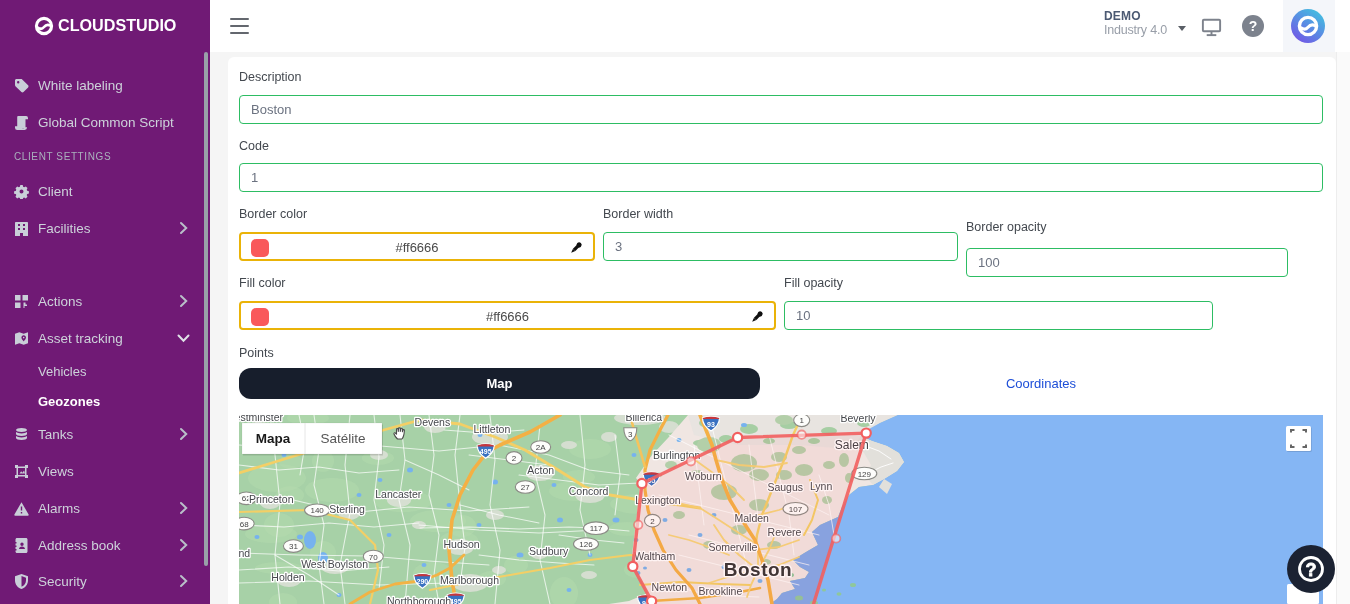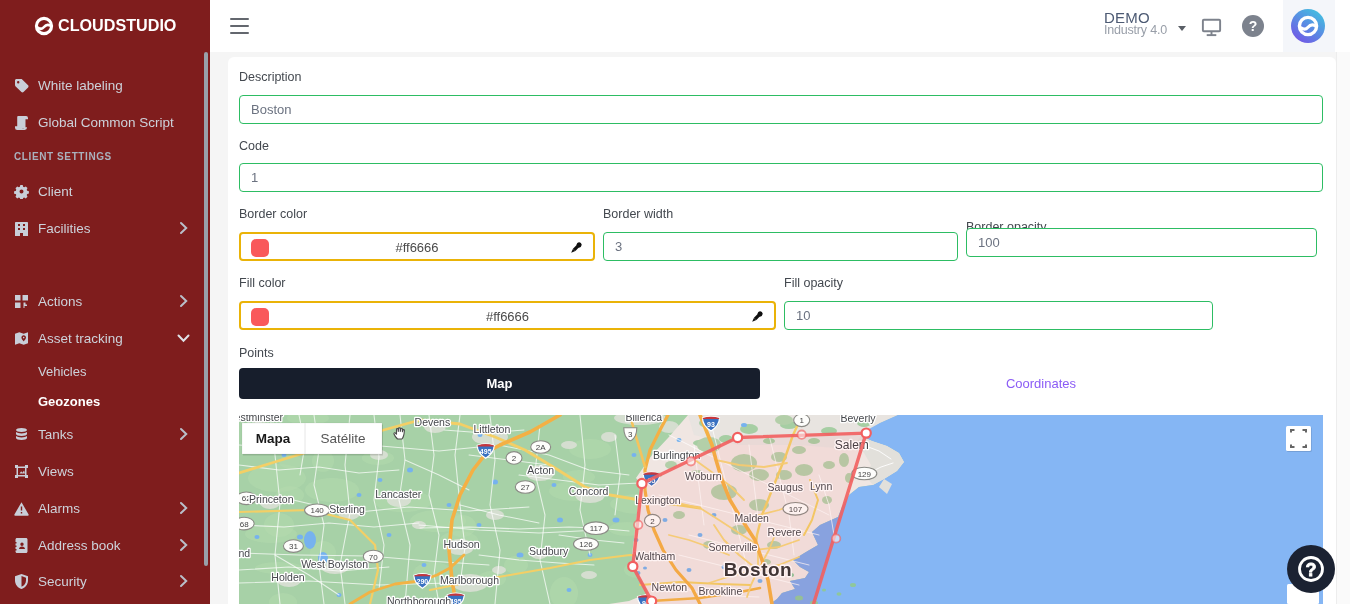--- a/index.html
+++ b/index.html
@@ -1,46 +1,46 @@
 <!DOCTYPE html>
 <html><head>
 <meta charset="utf-8">
 <style>
 *{margin:0;padding:0;box-sizing:border-box}
 html,body{width:1350px;height:604px;overflow:hidden;font-family:"Liberation Sans",sans-serif;background:#fff}
 #app{position:relative;width:1350px;height:604px;overflow:hidden}
 .abs{position:absolute}
 
-#side{position:absolute;left:0;top:0;width:210px;height:604px;background:#7f1d1d;color:#ccd1d9;z-index:5}
+#side{position:absolute;left:0;top:0;width:210px;height:604px;background:#701a75;color:#ccd1d9;z-index:5}
 #side .logo{position:absolute;left:33px;top:14px;width:160px;height:24px;display:flex;align-items:center}
 #side .logo b{color:#fff;font-size:17px;letter-spacing:0;font-weight:bold;margin-left:3px;display:inline-block;transform:scaleX(0.95);transform-origin:left center}
 .mi{position:absolute;left:0;width:210px;height:34px;display:flex;align-items:center;font-size:13.5px;color:#cdd2da}
 .mi svg{position:absolute;left:14px;width:15px;height:15px}
 .mi .lbl{position:absolute;left:38px;white-space:nowrap}
 .mi .chev{position:absolute;left:auto;right:19px;top:50%;transform:translateY(-50%)}
-.sect{position:absolute;left:14px;font-size:10px;font-weight:bold;letter-spacing:.6px;color:#aab1bd}
+.sect{position:absolute;left:14px;font-size:10px;font-weight:normal;letter-spacing:.6px;color:#aab1bd}
 .sub{left:38px;font-size:13px}
 #sbthumb{position:absolute;left:204px;top:52px;width:4px;height:514px;background:#99a0a9;border-radius:2px}
 
 #top{position:absolute;left:210px;top:0;width:1140px;height:52px;background:#fff;z-index:4}
 .hline{position:absolute;left:20px;width:19px;height:2px;background:#63676e;border-radius:1px}
-#demo{position:absolute;left:894px;top:9px;font-size:15px;font-weight:normal;color:#4c5a73;letter-spacing:.2px}
+#demo{position:absolute;left:894px;top:9px;font-size:12px;font-weight:bold;color:#4c5a73;letter-spacing:.2px}
 #ind{position:absolute;left:894px;top:23px;font-size:12.5px;color:#989ea8;letter-spacing:-0.2px}
 #caret{position:absolute;left:968px;top:26px;width:0;height:0;border-left:4.5px solid transparent;border-right:4.5px solid transparent;border-top:5px solid #5a5f66}
 
 #content{position:absolute;left:210px;top:52px;width:1140px;height:552px;background:#f5f5f5}
 #card{position:absolute;left:228px;top:57px;width:1108px;height:547px;background:#fff;border-radius:6px 6px 0 0;z-index:1}
 .flabel{position:absolute;left:239px;font-size:12.5px;color:#43484f;z-index:2}
 .inp{position:absolute;height:29px;background:#fff;border:1px solid #2dbd63;border-radius:4px;font-size:13px;color:#6b7280;line-height:27px;padding-left:11px;z-index:2}
 .ginp{position:absolute;height:29px;background:#fff;border:2px solid #eab308;border-radius:4px;z-index:2}
 .swatch{position:absolute;left:10px;top:5px;width:18px;height:18px;border-radius:5px;background:#f9595b}
 .cval{position:absolute;left:0;right:0;text-align:center;font-size:13px;color:#4a4a4a;line-height:27px}
 .dropper{position:absolute;right:9px;top:6px}
-#btnmap{position:absolute;left:239px;top:368px;width:521px;height:31px;background:#171e2c;border-radius:4px;color:#fff;font-size:13px;font-weight:bold;text-align:center;line-height:31px;z-index:2}
-#btncoord{position:absolute;left:760px;top:368px;width:562px;height:31px;background:#fff;color:#8b5cf6;font-size:13px;text-align:center;line-height:31px;z-index:2}
+#btnmap{position:absolute;left:239px;top:368px;width:521px;height:31px;background:#171e2c;border-radius:12px;color:#fff;font-size:13px;font-weight:bold;text-align:center;line-height:31px;z-index:2}
+#btncoord{position:absolute;left:760px;top:368px;width:562px;height:31px;background:#fff;color:#1d4ed8;font-size:13px;text-align:center;line-height:31px;z-index:2}
 #mapwrap{position:absolute;left:239px;top:415px;width:1084px;height:189px;z-index:2;overflow:hidden}
 
 #rsb{position:absolute;left:1336px;top:52px;width:14px;height:552px;background:#fafafa;border-left:1px solid #ededed;z-index:6}
 
 #help{position:absolute;left:1287px;top:545px;width:48px;height:48px;background:#1b2232;border-radius:50%;z-index:9;display:flex;align-items:center;justify-content:center}
 </style>
 </head>
 <body>
 <div id="app">
   <div id="content"></div>
@@ -59,21 +59,21 @@
       <div class="cval">#ff6666</div>
     <svg class="dropper" width="16" height="16" viewBox="0 0 16 16">
         <g transform="rotate(45 8 8)" fill="#101010">
           <circle cx="8" cy="3.6" r="2.5"></circle>
           <rect x="6.3" y="3.6" width="3.4" height="7"></rect>
           <path d="M6.3 10.6 h3.4 L8 14.8 Z"></path>
         </g>
       </svg>
   </div>
   <div class="inp" style="left:603px;top:232px;width:355px">3</div>
-  <div class="inp" style="left:966px;top:228px;width:351px">100</div>
+  <div class="inp" style="left:966px;top:248px;width:322px">100</div>
 
   <div class="flabel" style="top:276px">Fill color</div>
   <div class="flabel" style="left:784px;top:276px">Fill opacity</div>
   <div class="ginp" style="left:239px;top:301px;width:537px">
     <div class="swatch"></div>
       <div class="cval">#ff6666</div>
     <svg class="dropper" width="16" height="16" viewBox="0 0 16 16">
         <g transform="rotate(45 8 8)" fill="#101010">
           <circle cx="8" cy="3.6" r="2.5"></circle>
           <rect x="6.3" y="3.6" width="3.4" height="7"></rect>

